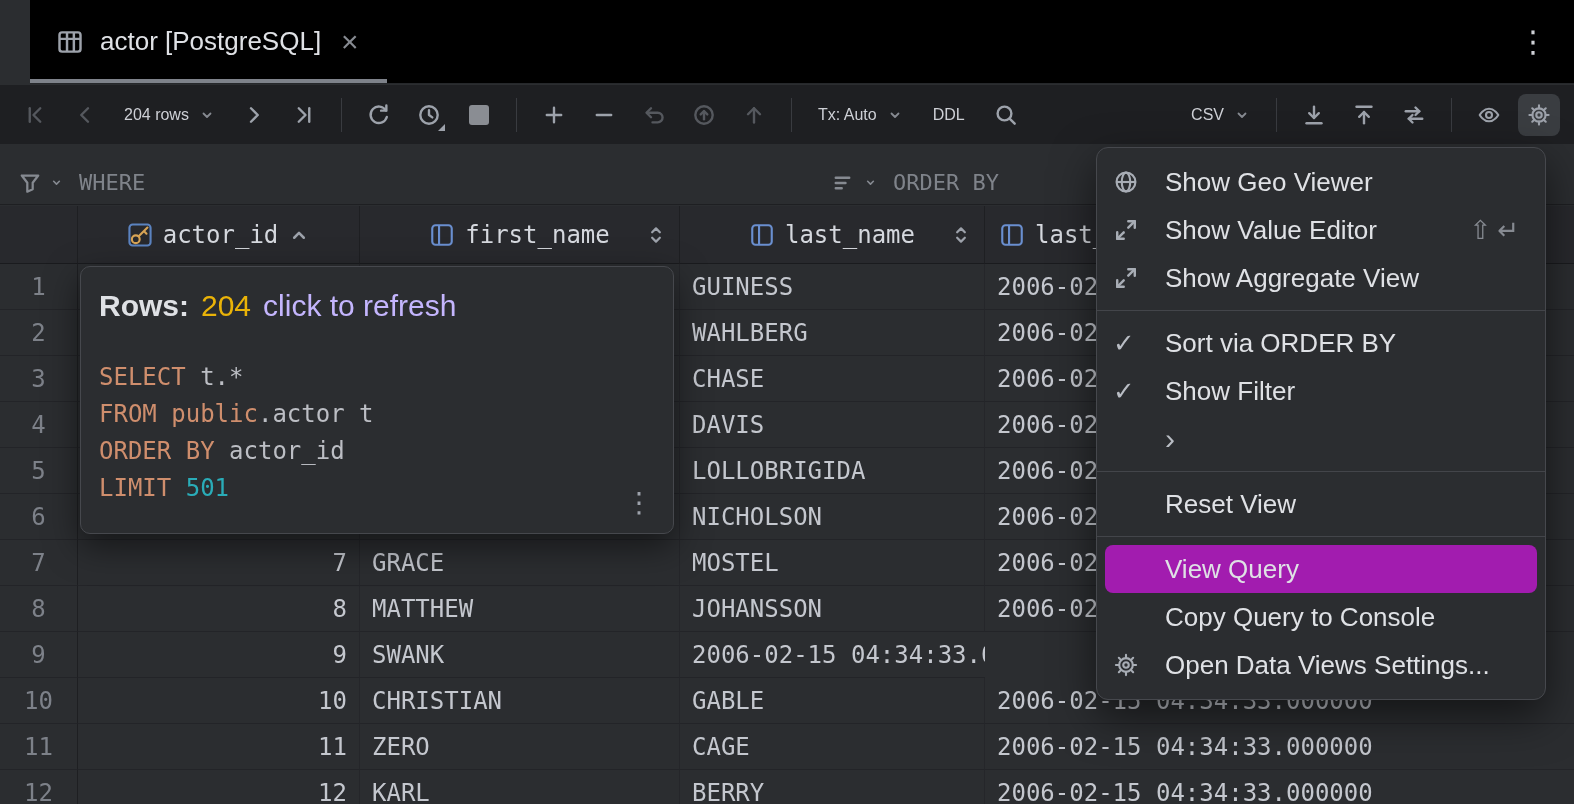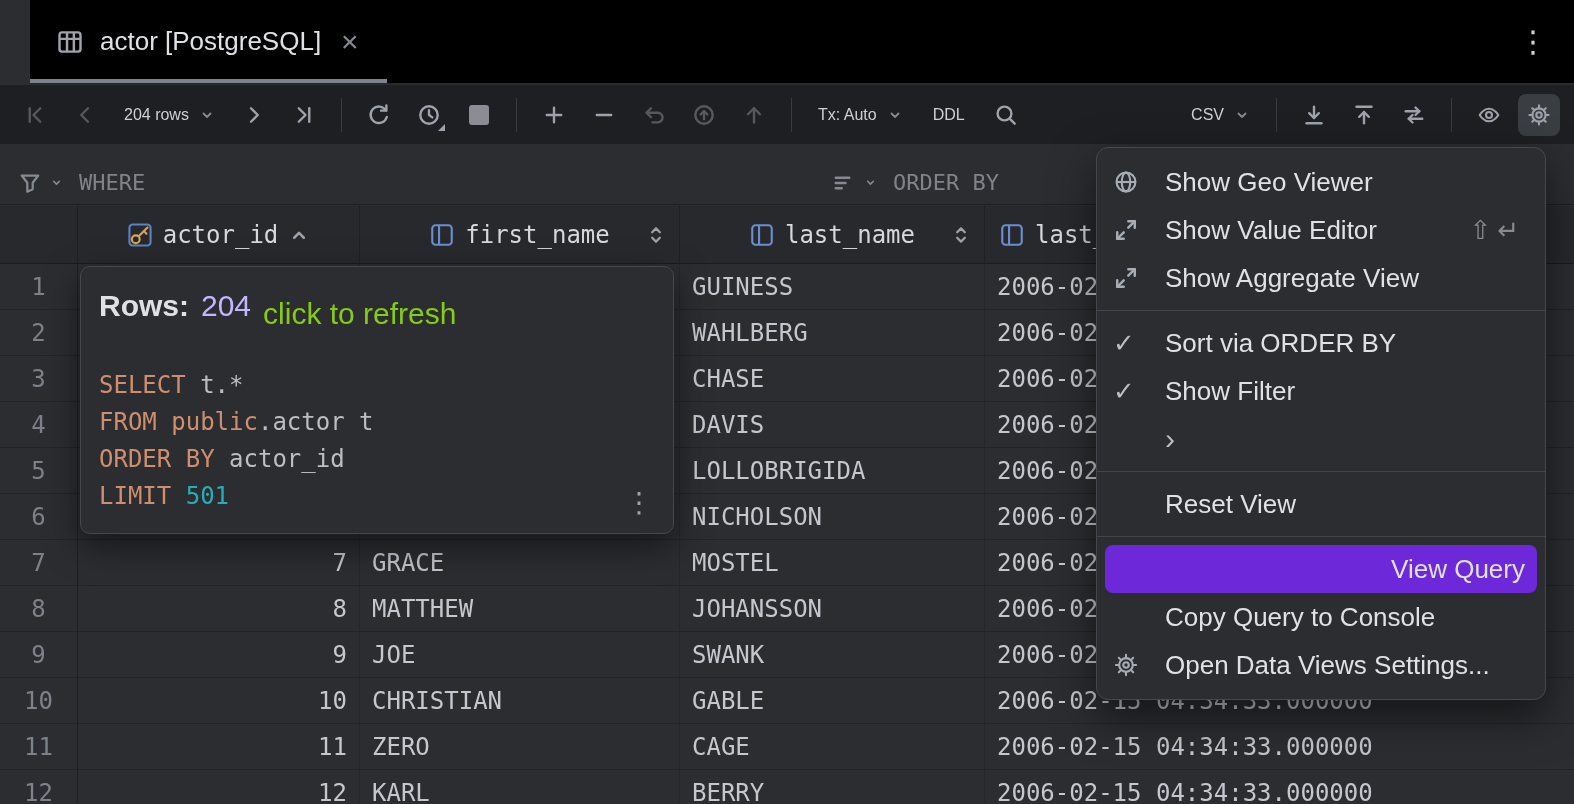--- a/index.html
+++ b/index.html
@@ -67,36 +67,36 @@
   .gcell:last-child { border-right:none; }
   .gcell.rn { justify-content:center; color:#7d8189; border-right:1px solid #1e1f22; }
   .gcell.num { justify-content:flex-end; }
 
   
   .query-popup { position:absolute; left:80px; top:266px; width:594px; height:268px; background:#2b2d30;
                  border:1px solid #46484d; border-radius:10px; box-shadow:0 12px 34px rgba(0,0,0,.5);
                  z-index:5; padding:22px 20px 0 18px; }
   .popup-head { display:flex; align-items:flex-start; gap:12px; font-size:30px; }
   .rows-label { font-weight:bold; color:#dfe1e5; }
-  .rows-value { color:#c4b5fd; }
-  .refresh-link { color:#84cc16;margin-top:8px; }
+  .rows-value { color:#eab308; }
+  .refresh-link { color:#c4b5fd; }
   .sql { margin-top:36px; font-family:"DejaVu Sans Mono", monospace; font-size:24px; line-height:37px; }
   .sql-line { white-space:pre; }
   .tok-kw { color:#cf8e6d;margin-top:40px; }
   .tok-plain { color:#bcbec4; }
   .tok-num { color:#2aacb8; }
   .popup-kebab { position:absolute; right:20px; bottom:14px; color:#9da2ab; font-size:28px; }
 
   
   .context-menu { position:absolute; left:1096px; top:147px; width:450px; background:#2b2d30;
                   border:1px solid #46484d; border-radius:12px; box-shadow:0 16px 44px rgba(0,0,0,.55);
                   z-index:6; padding:10px 0; }
   .menu-item { height:48px; margin:0 8px; border-radius:8px; display:flex; align-items:center;
                padding:0 12px 0 8px; font-size:26px; color:#dfe1e5; }
-  .menu-item.selected { background:#6d28d9;text-align:right; }
+  .menu-item.selected { background:#a21caf; }
   .mi-icon { width:52px; flex:none; display:flex; align-items:center; color:#a8adb5; font-size:26px; }
   .mi-icon svg { width:26px; height:26px; }
   .mi-check { color:#b9bdc4; }
   .mi-label { flex:1; }
   .mi-shortcut { color:#868a91; font-size:26px; letter-spacing:6px; }
   .mi-sub { color:#b9bdc4; font-size:30px; line-height:1; }
   .menu-sep { height:1px; background:#43454a; margin:8px 0; }
 </style>
 </head>
 <body>
@@ -419,21 +419,20 @@
       <div class="gcell rn">8</div>
       <div class="gcell num">8</div>
       <div class="gcell">MATTHEW</div>
       <div class="gcell">JOHANSSON</div>
       <div class="gcell">2006-02-15 04:34:33.000000</div>
     </div>
 
     <div class="grow grid-cols">
       <div class="gcell rn">9</div>
       <div class="gcell num">9</div>
-      <div class="gcell">JOE</div>
       <div class="gcell">SWANK</div>
       <div class="gcell">2006-02-15 04:34:33.000000</div>
     </div>
 
     <div class="grow grid-cols">
       <div class="gcell rn">10</div>
       <div class="gcell num">10</div>
       <div class="gcell">CHRISTIAN</div>
       <div class="gcell">GABLE</div>
       <div class="gcell">2006-02-15 04:34:33.000000</div>

